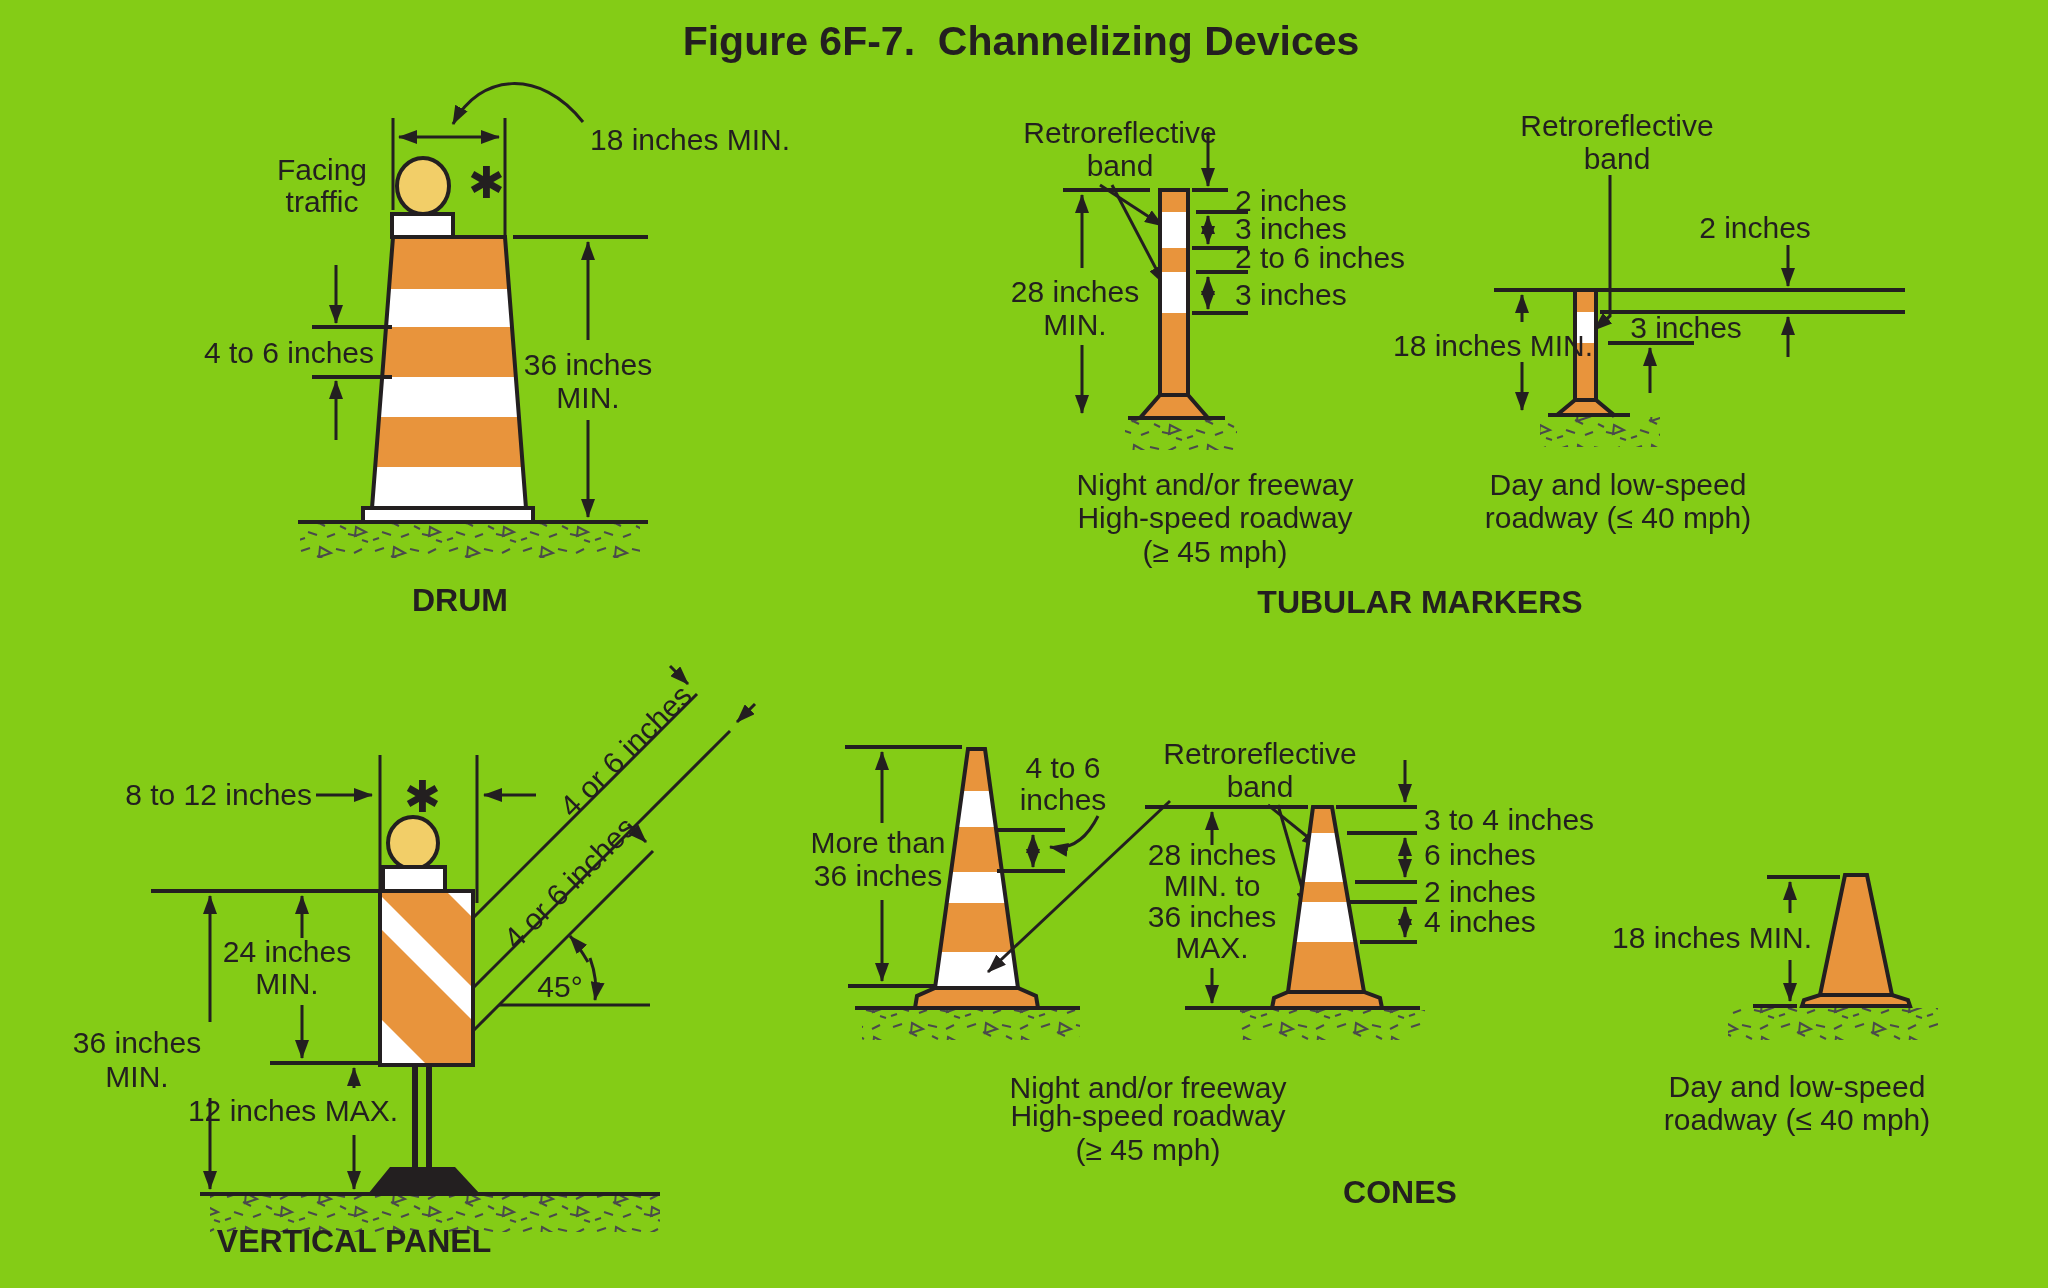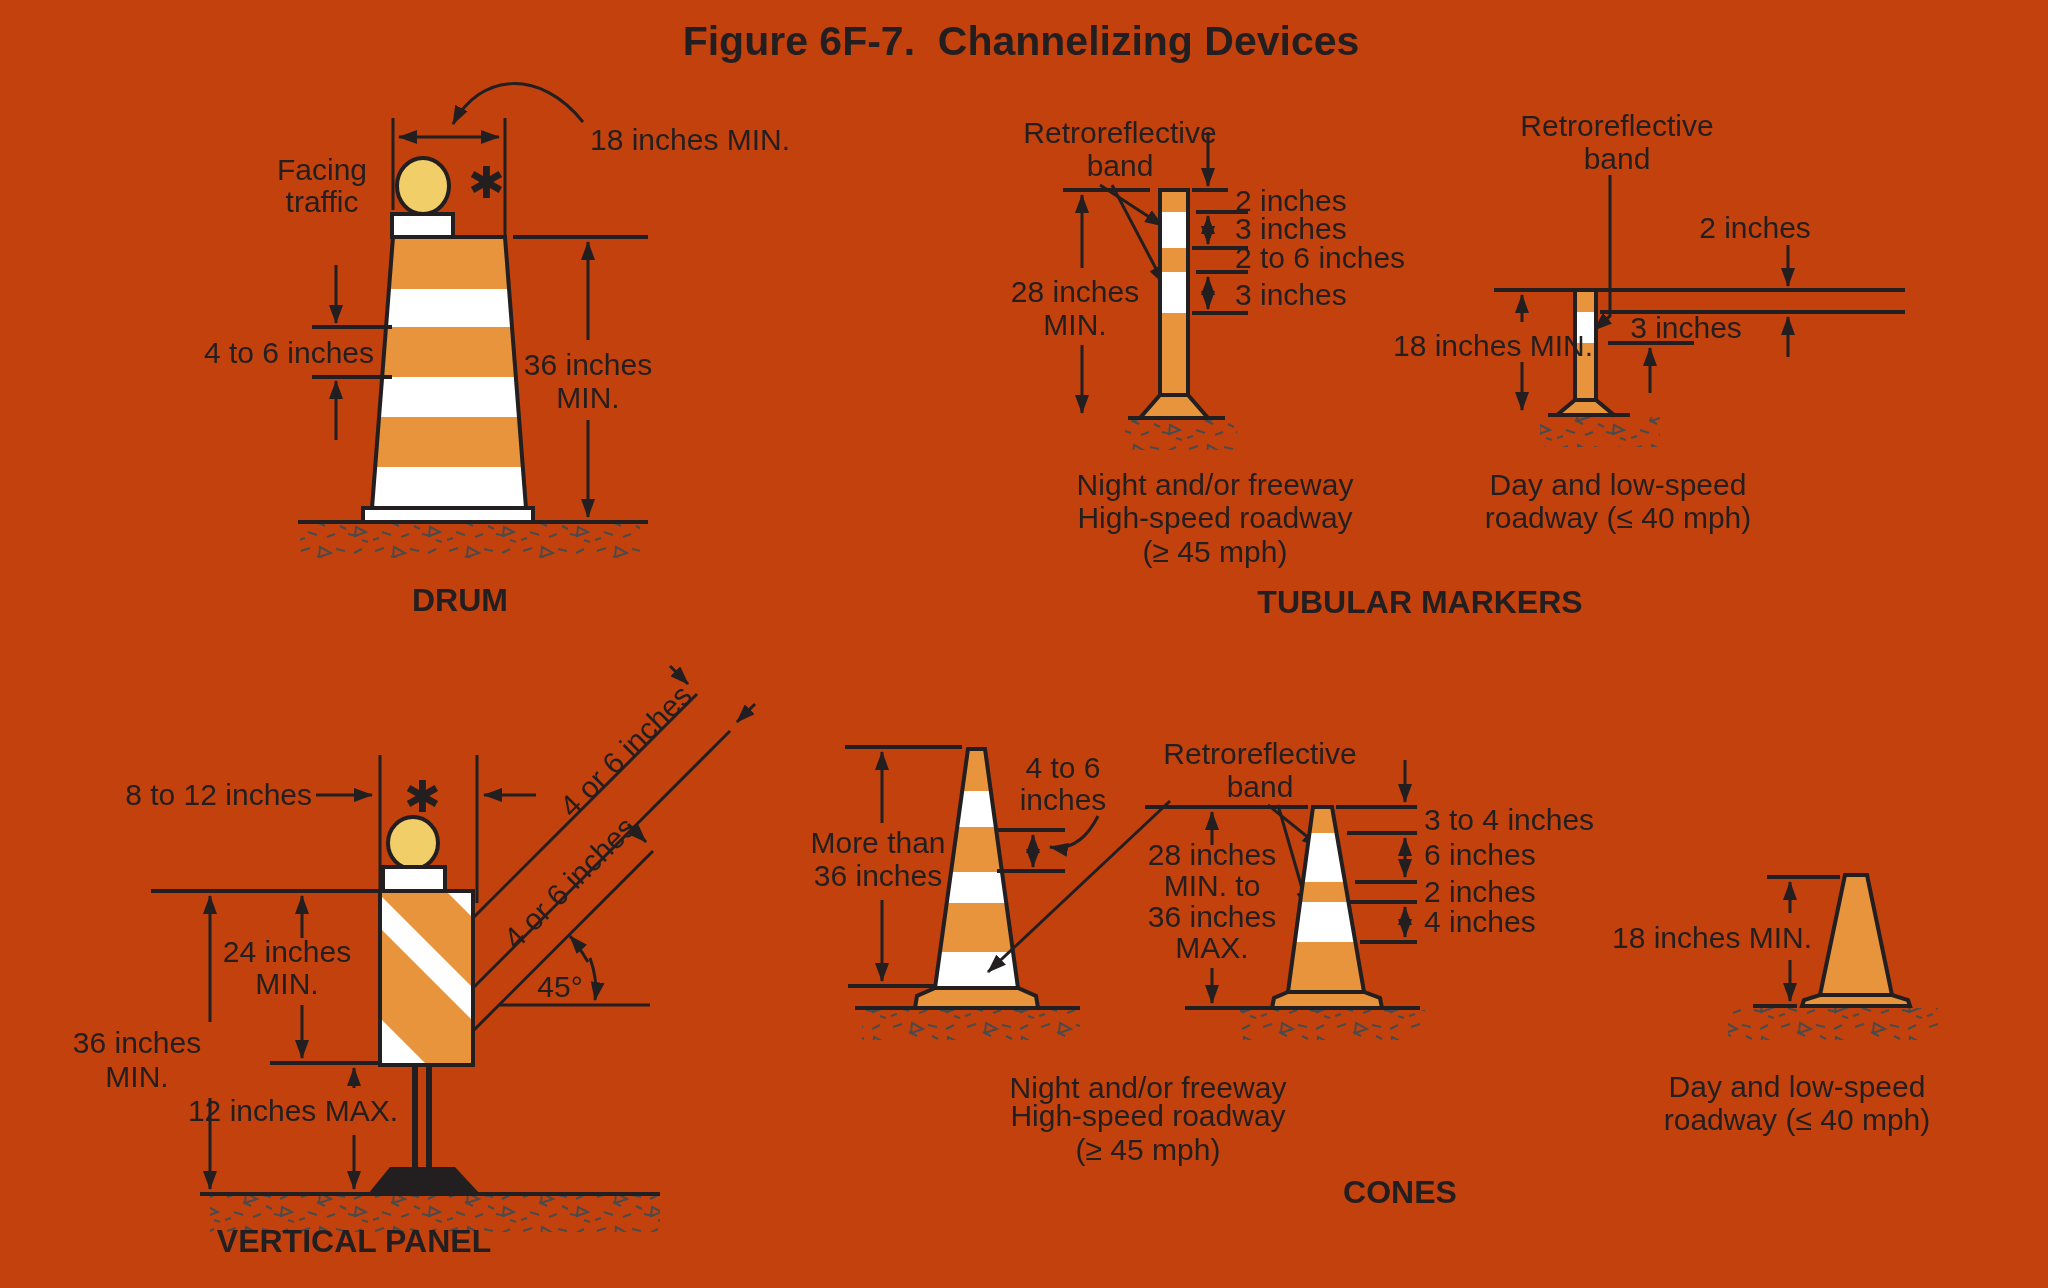--- a/index.html
+++ b/index.html
@@ -1,17 +1,17 @@
 <!DOCTYPE html>
 <html style="--orange: #E8943C; --light-yellow: #F2CE68; --ink: #231F20;"><head>
 <meta charset="utf-8">
 <style>
   :root{ --orange:#E8943C; --light-yellow:#F2CE68; --ink:#231F20; }
   html,body{margin:0;padding:0;background:#fff;}
-  .stage{width:2048px;height:1288px;position:relative;background:#c2410c;}
+  .stage{width:2048px;height:1288px;position:relative;background:#84cc16;}
   svg text{font-family:"Liberation Sans","DejaVu Sans",sans-serif;fill:var(--ink);font-size:30px;}
   .section{font-size:32px;font-weight:bold;}
   .title{font-size:41px;font-weight:bold;white-space:pre;}
   .mid{text-anchor:middle;}
   .end{text-anchor:end;}
   .ast{font-size:44px;font-weight:bold;}
   .ln{stroke:var(--ink);stroke-width:3;fill:none;}
   .tk{stroke:var(--ink);stroke-width:4;fill:none;}
   .outl{stroke:var(--ink);stroke-width:4;fill:#fff;}
   .outlO{stroke:var(--ink);stroke-width:4;fill:var(--orange);}

